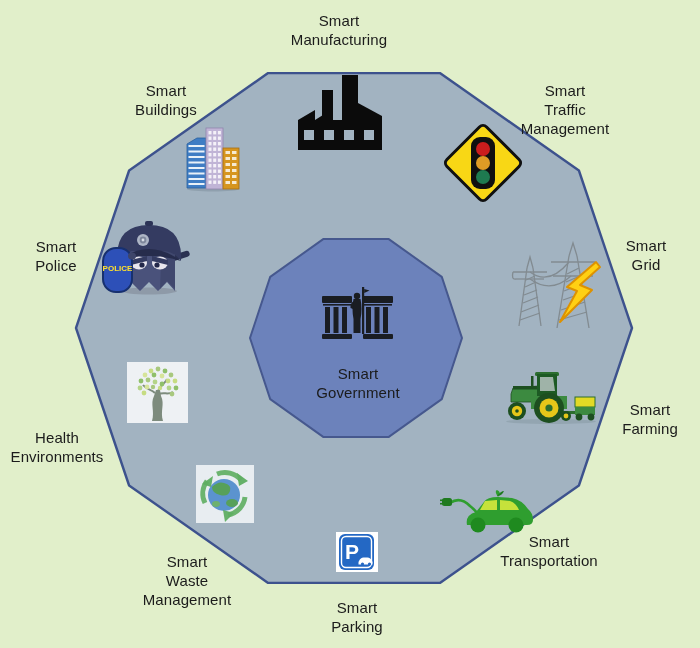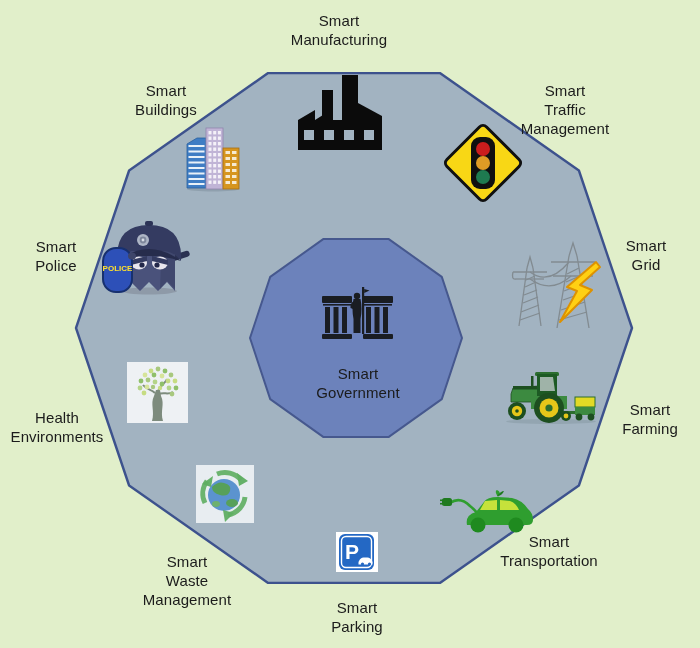--- a/index.html
+++ b/index.html
@@ -39,21 +39,21 @@
 Manufacturing</div>
   <div class="label" style="left:166px;top:81px">Smart
 Buildings</div>
   <div class="label" style="left:565px;top:81px">Smart
 Traffic
 Management</div>
   <div class="label" style="left:56px;top:237px">Smart
 Police</div>
   <div class="label" style="left:646px;top:236px">Smart
 Grid</div>
-  <div class="label" style="left:57px;top:408px">Health
+  <div class="label" style="left:57px;top:428px">Health
 Environments</div>
   <div class="label" style="left:650px;top:400px">Smart
 Farming</div>
   <div class="label" style="left:187px;top:552px">Smart
 Waste
 Management</div>
   <div class="label" style="left:549px;top:532px">Smart
 Transportation</div>
   <div class="label" style="left:357px;top:598px">Smart
 Parking</div>

